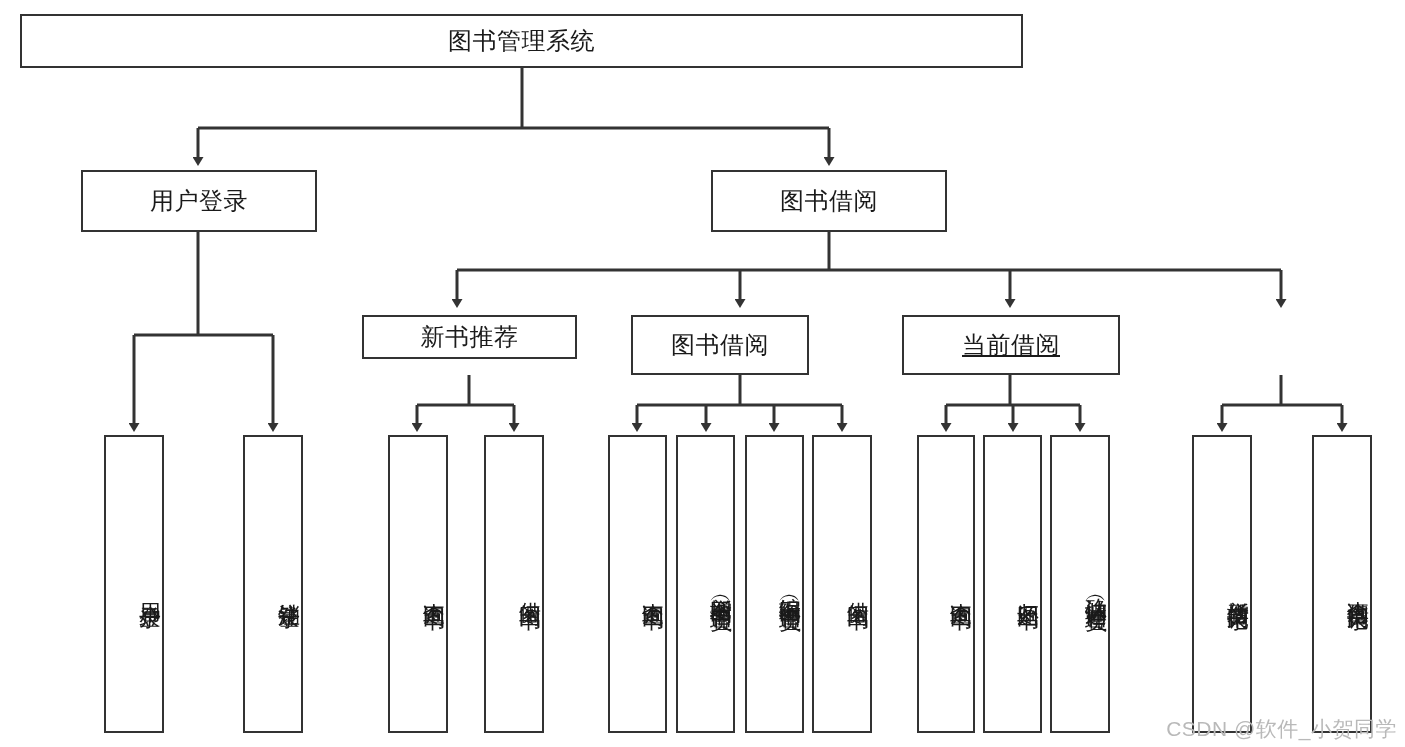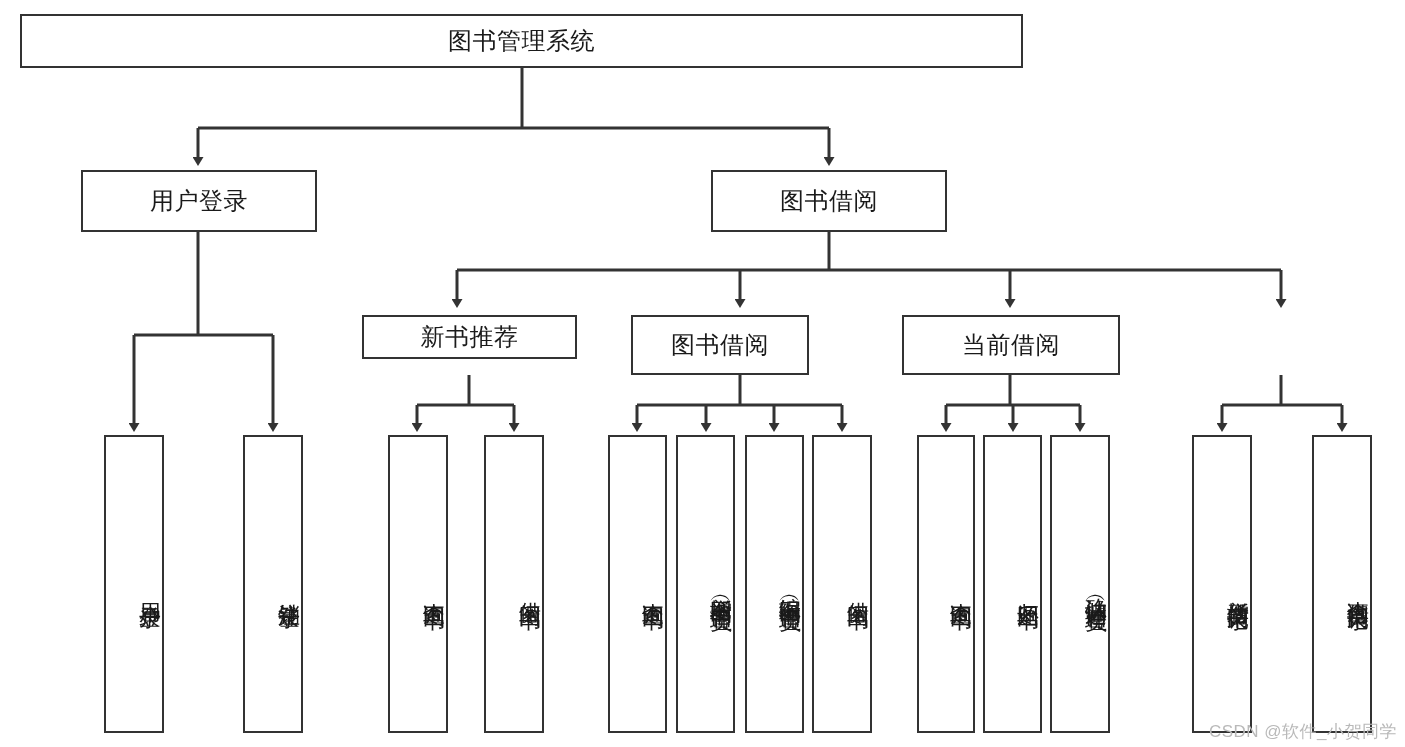--- a/index.html
+++ b/index.html
@@ -50,21 +50,21 @@
   .node.vert .vlabel {
     writing-mode: vertical-rl;
     text-orientation: upright;
     display: block;
     max-height: 280px;
   }
   .watermark {
     position: absolute;
     right: 8px;
     bottom: 4px;
-    font-size: 17px;
+    font-size: 21px;
     color: #b9b9b9;
     letter-spacing: 0.5px;
     white-space: nowrap;
   }
 </style>
 </head>
 <body>
 
 <div id="canvas">
 
@@ -131,21 +131,21 @@
   <div class="node horiz" style="left:711px; top:170px; width:236px; height:62px;">
     <span>图书借阅</span>
   </div>
 
   <div class="node horiz" style="left:362px; top:315px; width:215px; height:44px;">
     <span>新书推荐</span>
   </div>
   <div class="node horiz" style="left:631px; top:315px; width:178px; height:60px;">
     <span>图书借阅</span>
   </div>
-  <div class="node horiz" style="left:902px; top:315px; width:218px; height:60px;">
+  <div class="node horiz" style="left:902px; top:315px; width:218px; height:60px;text-decoration:underline;">
     <span>当前借阅</span>
   </div>
 
   <div class="node vert" style="left:104px; top:435px; width:60px; height:298px;">
     <span class="vlabel">用户登录</span>
   </div>
   <div class="node vert" style="left:243px; top:435px; width:60px; height:298px;">
     <span class="vlabel">注销登录</span>
   </div>
 

